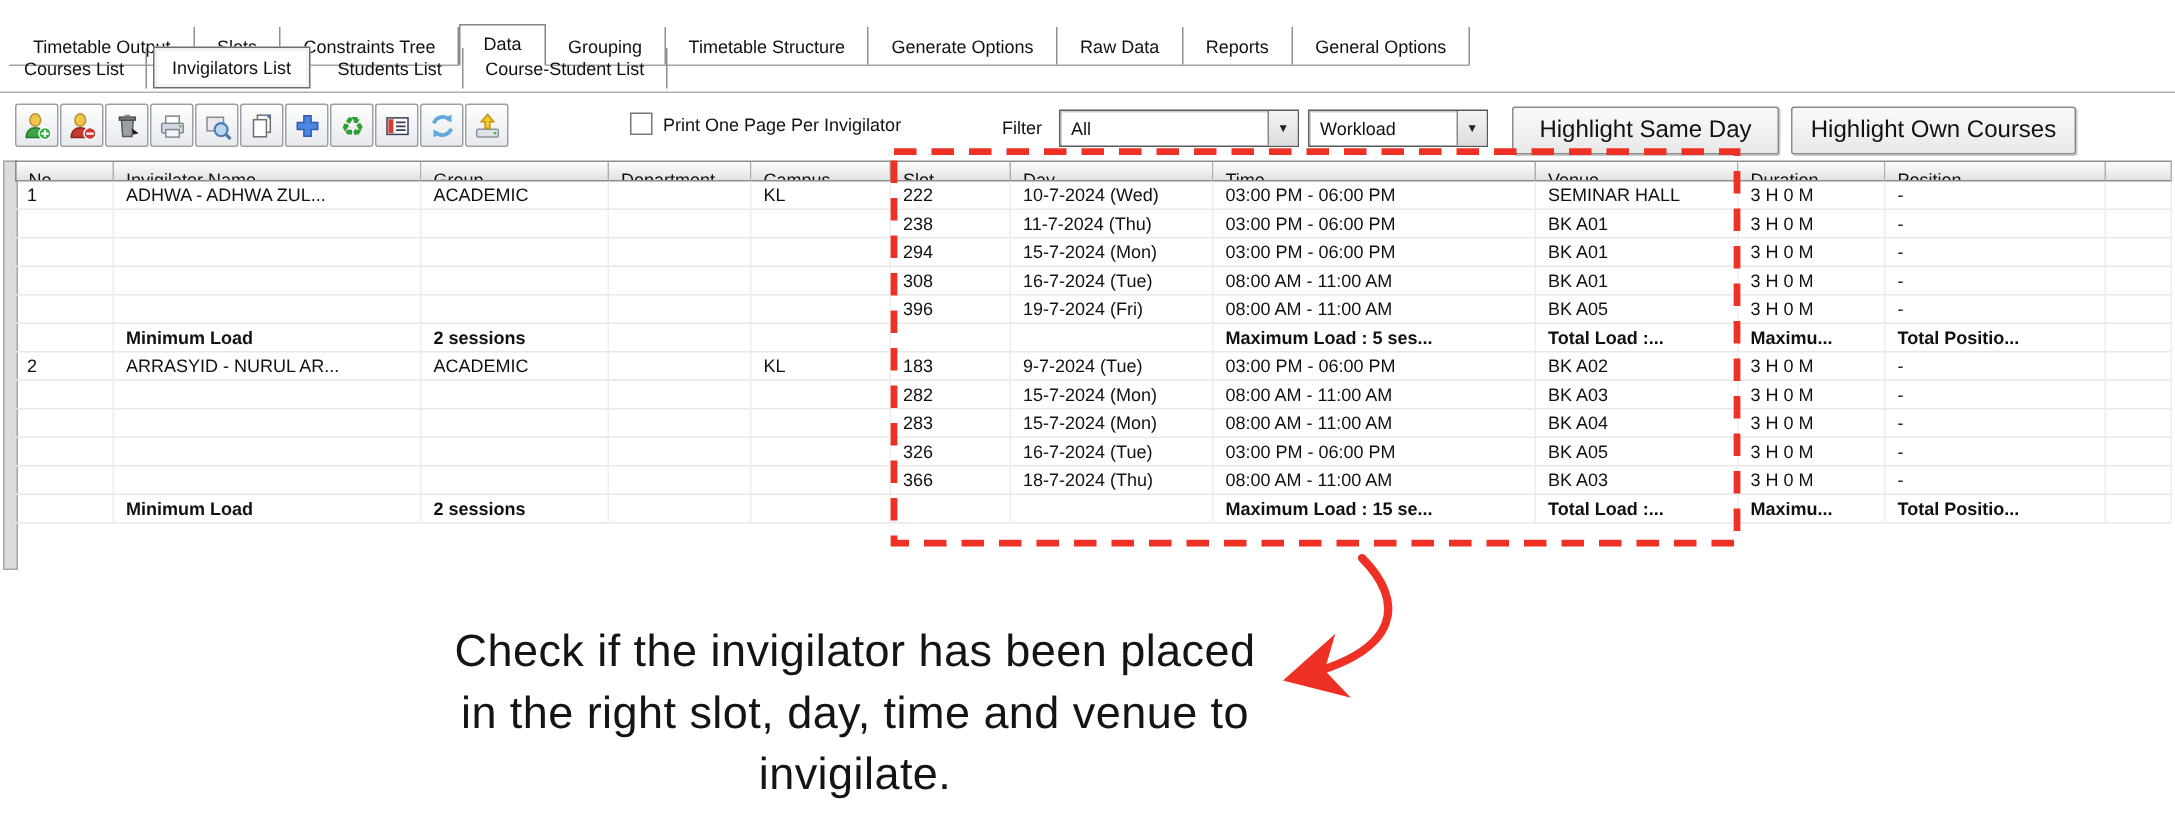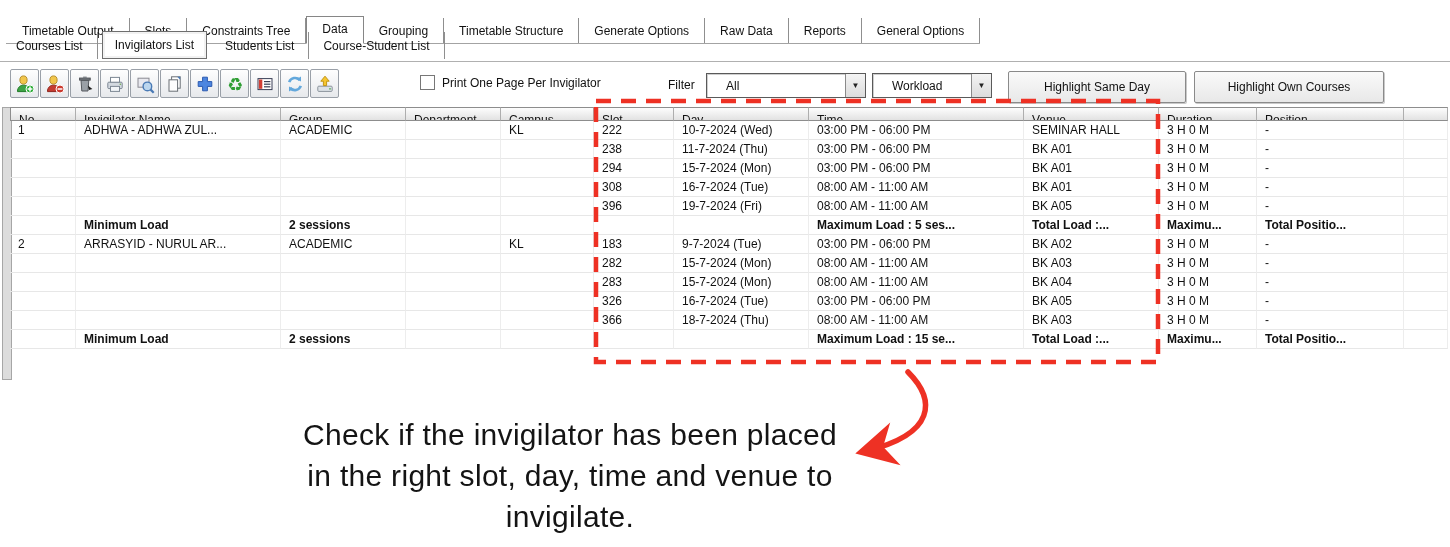--- a/index.html
+++ b/index.html
@@ -21,28 +21,28 @@
   .toolbar{position:absolute;left:0;top:65px;width:1450px;height:40px;}
   .tbgroup{position:absolute;left:10px;top:4px;display:flex;gap:1px;}
   .tb{width:29px;height:29px;border:1px solid #9aa0a8;background:linear-gradient(#fefefe,#e7e9ec);
       display:flex;align-items:center;justify-content:center;padding:0;border-radius:2px;}
   .ic{width:20px;height:20px;display:block;}
   .chkwrap{position:absolute;left:420px;top:10px;display:flex;align-items:flex-end;gap:7px;}
   .chk{width:13px;height:13px;border:1px solid #777;background:#fff;display:inline-block;}
   .filterlbl{position:absolute;left:668px;top:13px;}
   .combo{position:absolute;top:8px;height:23px;border:1px solid #5a5a5a;background:#fff;
          display:flex;align-items:center;box-shadow:inset 1px 1px 0 #cfcfcf;}
-  .combo .val{flex:1;padding-left:19px;white-space:nowrap;overflow:hidden;}
+  .combo .val{flex:1;padding-left:7px;white-space:nowrap;overflow:hidden;}
   .combo .dd{width:19px;height:100%;border-left:1px solid #8a8a8a;background:linear-gradient(#f4f4f4,#dcdcdc);
              display:flex;align-items:center;justify-content:center;font-size:8px;color:#222;}
   .combo1{left:706px;width:158px;}
   .combo2{left:872px;width:118px;}
   .pushbtn{position:absolute;top:6px;height:32px;border:1px solid #8a8a8a;border-radius:2px;
            background:linear-gradient(#fafafa,#e8e8e8);font-family:"Liberation Sans",sans-serif;
-           font-size:12px;color:#111;box-shadow:1px 1px 0 #c9c9c9;}
+           font-size:16px;color:#111;box-shadow:1px 1px 0 #c9c9c9;}
   .btn1{left:1008px;width:178px;}
   .btn2{left:1194px;width:190px;}
   
   .rowmargin{position:absolute;left:2px;top:107px;width:8px;height:271px;
              background:#dcdcdc;border:1px solid #a6a6a6;}
   .tbl{position:absolute;left:10px;top:107px;width:1438px;
        --cols:66px 205px 125px 95px 93px 80px 135px 215px 135px 98px 147px minmax(0,1fr);}
   .thead{display:grid;grid-template-columns:var(--cols);height:14px;text-decoration:underline;}
   .th{background:linear-gradient(#fdfdfd,#e2e2e2);border-right:1px solid #aeaeae;
       border-top:1px solid #8d8d8d;border-bottom:1px solid #8d8d8d;

